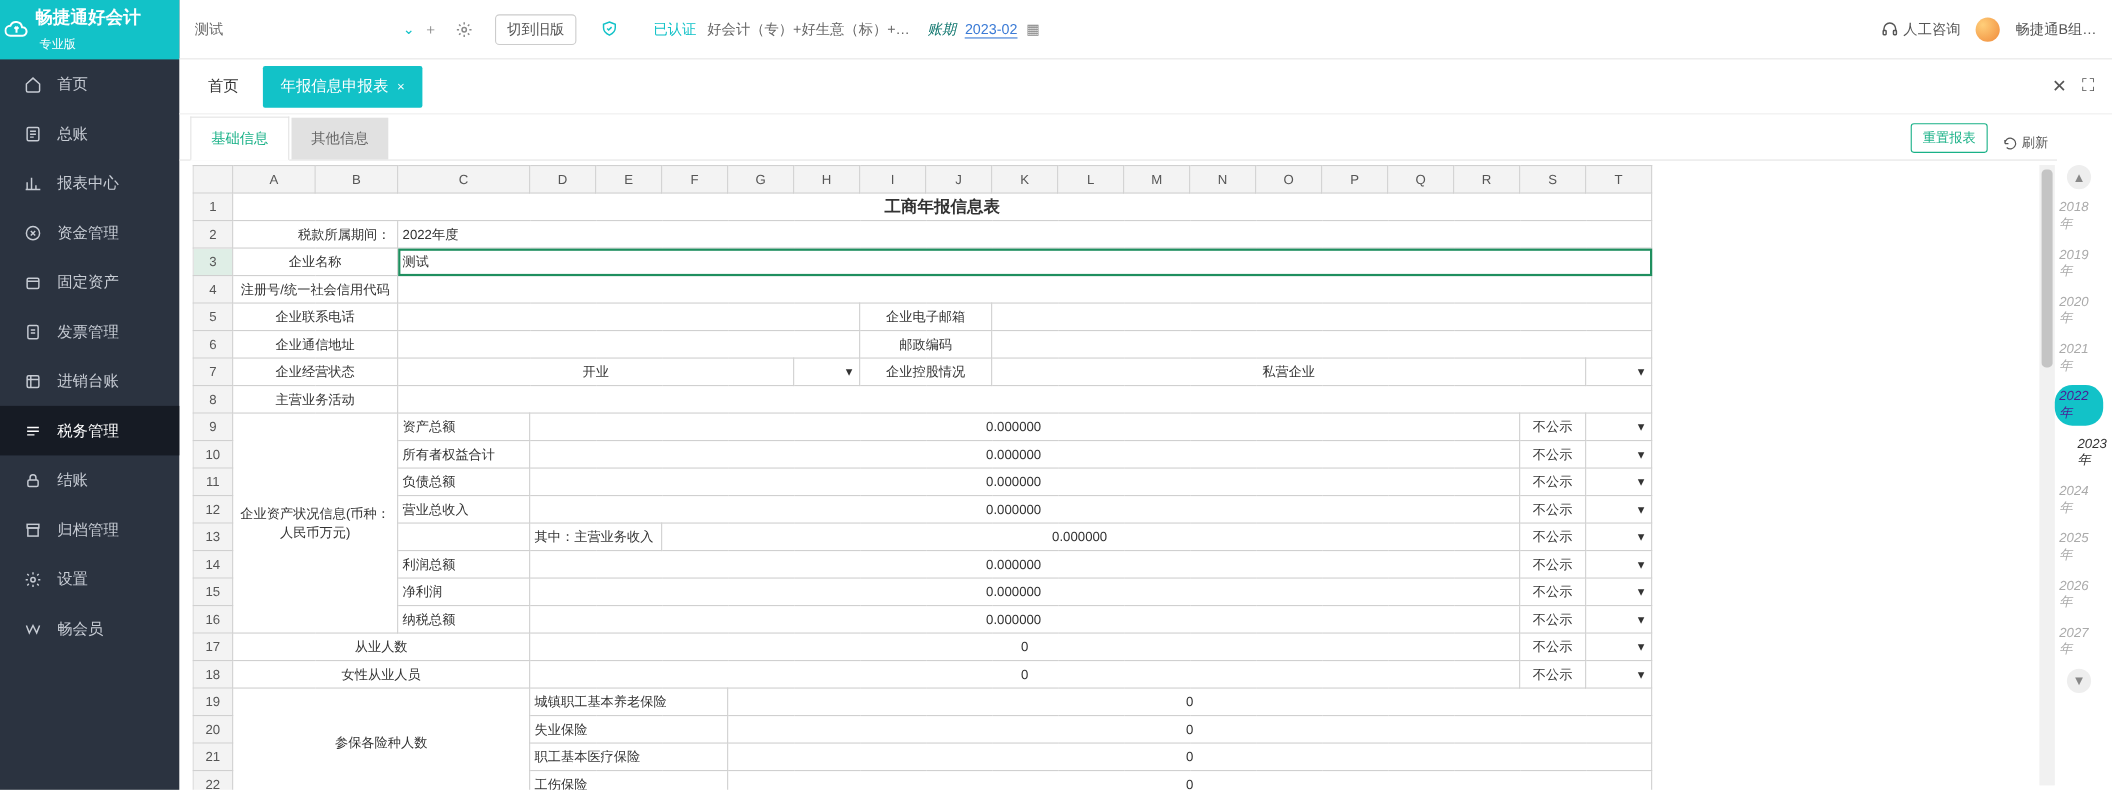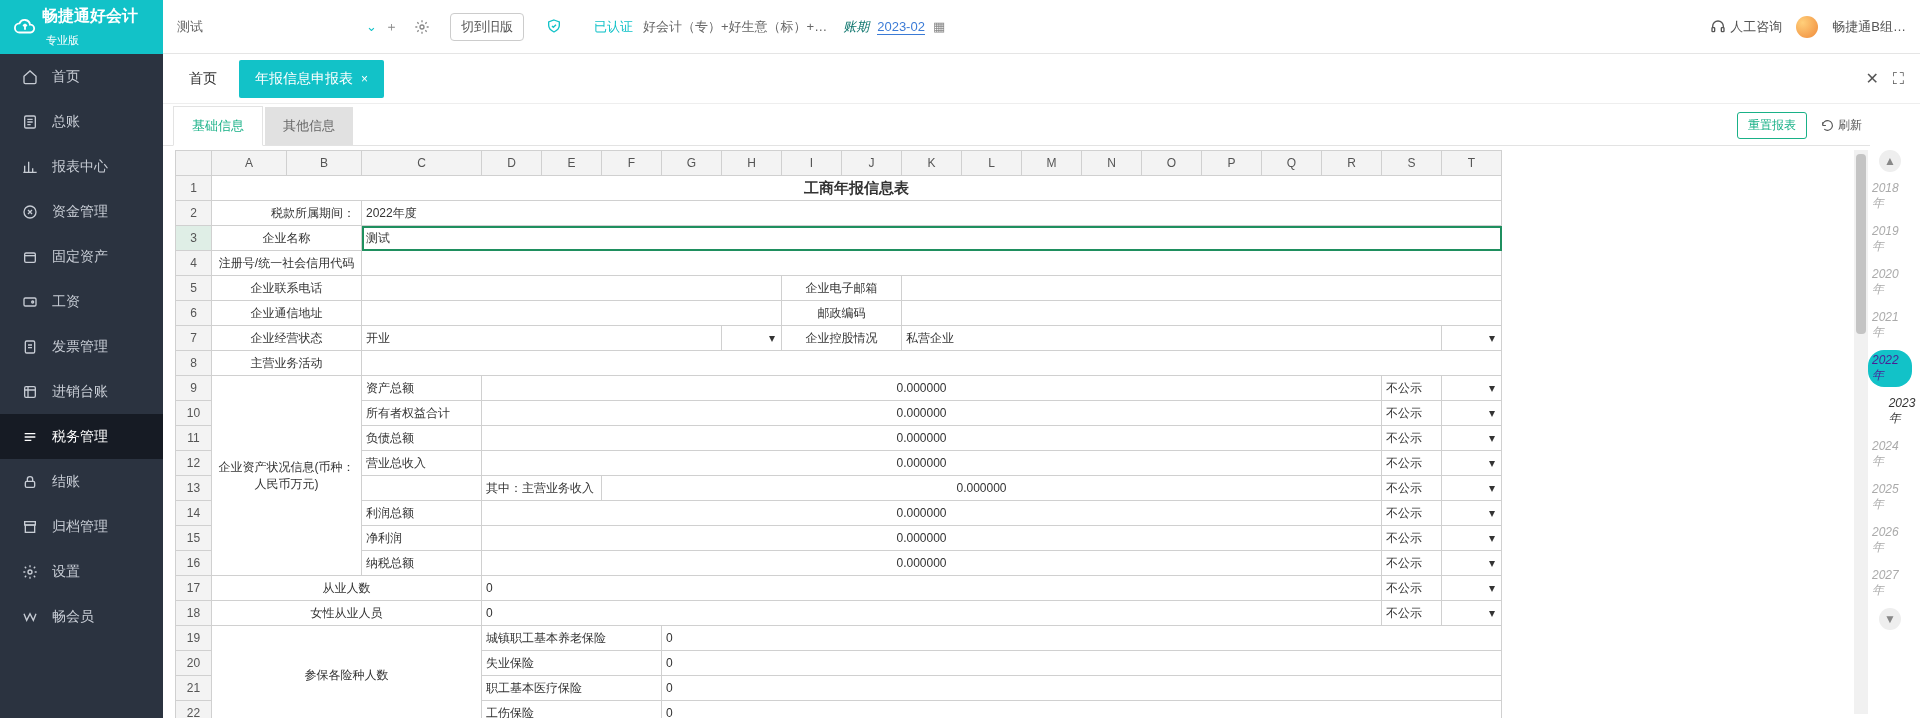--- a/index.html
+++ b/index.html
@@ -1,20 +1,20 @@
 <!DOCTYPE html>
 <html><head>
 <meta charset="utf-8">
 <style>
 * { margin: 0; padding: 0; box-sizing: border-box; font-family: "Microsoft YaHei", Arial, sans-serif; }
 html, body { width: 1920px; height: 718px; overflow: hidden; background: #fff; }
 
 
 .sidebar { position: absolute; left: 0; top: 0; width: 163px; height: 718px; background: #2b3340; color: #c7ccd4; }
-.logo-row { height: 54px; background: #12c2c8; display: flex; align-items: center; padding-left: 14px; color: #fff; font-size: 16px; font-weight: bold; }
+.logo-row { height: 54px; background: #12c2c8; display: flex; align-items: center; padding-left: 4px; color: #fff; font-size: 16px; font-weight: bold; }
 .logo-icon { width: 22px; height: 22px; margin-right: 6px; }
 .logo-sub { font-size: 11px; margin-left: 4px; margin-top: 6px; font-weight: normal; }
 .side-item { height: 45px; display: flex; align-items: center; padding-left: 22px; font-size: 14px; cursor: pointer; }
 .side-item svg { margin-right: 14px; flex: none; }
 .side-item.active { background: #161b24; color: #fff; }
 
 
 .topbar { position: absolute; left: 163px; top: 0; right: 0; height: 54px; border-bottom: 1px solid #e5e5e5; display: flex; align-items: center; padding: 0 14px; font-size: 13px; color: #555; }
 .topbar .company { width: 200px; color: #666; display: flex; align-items: center; }
 .topbar .chev { margin-left: auto; color: #12c2c8; }
@@ -33,35 +33,35 @@
 .pagetab.home { color: #333; }
 .pagetab.active { background: #12c2c8; color: #fff; border-radius: 2px; }
 .pagetab .x { margin-left: 8px; font-size: 12px; }
 .pagetabs .close-area { margin-left: auto; display: flex; align-items: center; gap: 14px; padding-right: 16px; color: #555; }
 
 
 .subrow { position: absolute; left: 163px; top: 104px; right: 50px; height: 42px; display: flex; align-items: flex-end; border-bottom: 1px solid #e3e3e3; }
 .subtab { padding: 10px 18px; font-size: 13px; color: #666; background: #efefef; margin-right: 2px; cursor: pointer; }
 .subtab.active { color: #19b187; background: #fff; border: 1px solid #e3e3e3; border-bottom: 1px solid #fff; position: relative; top: 1px; }
 .subtab:not(.active) { background: #e1e1e1; }
-.subrow .tools { margin-left: auto; display: flex; align-items: center; gap: 14px; padding-bottom: 6px; padding-right: 8px; }
+.subrow .tools { margin-left: auto; display: flex; align-items: flex-end; gap: 14px; padding-bottom: 6px; padding-right: 8px; }
 .btn-reset { border: 1px solid #19b187; color: #19b187; padding: 4px 10px; font-size: 12px; border-radius: 3px; cursor: pointer; }
 .btn-refresh { color: #555; font-size: 12px; cursor: pointer; display: flex; align-items: center; gap: 4px; }
 
 
 .sheetwrap { position: absolute; left: 175px; top: 150px; right: 60px; bottom: 0; overflow: hidden; }
 table.sheet { border-collapse: collapse; table-layout: fixed; font-size: 12px; color: #333; }
 .sheet th, .sheet td { border: 1px solid #d0d0d0; height: 25px; padding: 0 4px; overflow: hidden; white-space: nowrap; text-align: center; }
 .sheet th { background: #f3f3f3; font-weight: normal; color: #555; }
 .sheet .rowhdr { background: #f3f3f3; width: 36px; text-align: center; color: #555; }
 .sheet .corner { background: #f3f3f3; width: 36px; }
 .sheet td.lbl { background: #fff; }
 .sheet td.val { text-align: left; }
 .sheet td.num { text-align: center; padding-right: 24px; }
-.sheet td.sel { text-align: left; }
+.sheet td.sel { text-align: center; }
 .sheet td.dd { text-align: right; padding-right: 6px; color: #333; }
 .sheet td.title { font-size: 15px; font-weight: bold; text-align: center; }
 .sheet td.active { outline: 2px solid #1f8f5f; outline-offset: -2px; text-align: left; }
 .sheet td.rlabel { text-align: right; padding-right: 6px; }
 
 
 .yearrail { position: absolute; right: 8px; top: 150px; width: 44px; display: flex; flex-direction: column; align-items: center; gap: 6px; font-size: 12px; color: #aaa; }
 .yearrail .yarrow { width: 22px; height: 22px; border-radius: 50%; background: #eee; display: flex; align-items: center; justify-content: center; cursor: pointer; color: #888; }
 .yearrail .yr { padding: 3px 4px; border-radius: 10px; cursor: pointer; font-style: italic; }
 .yearrail .yr.on { background: #12c2c8; color: #4c1d95; border-radius: 16px; }
@@ -112,27 +112,20 @@
         <path d="M9 9l6 6M15 9l-6 6"></path>
       </svg>
       <span>资金管理</span>
     </div>
   <div class="side-item">
       <svg width="16" height="16" viewBox="0 0 24 24" fill="none" stroke="currentColor" stroke-width="2">
         <rect x="4" y="6" width="16" height="14" rx="2"></rect>
         <path d="M4 10h16"></path>
       </svg>
       <span>固定资产</span>
-    </div>
-  <div class="side-item">
-      <svg width="16" height="16" viewBox="0 0 24 24" fill="none" stroke="currentColor" stroke-width="2">
-        <rect x="3" y="6" width="18" height="12" rx="2"></rect>
-        <circle cx="16" cy="12" r="1.5"></circle>
-      </svg>
-      <span>工资</span>
     </div>
   <div class="side-item">
       <svg width="16" height="16" viewBox="0 0 24 24" fill="none" stroke="currentColor" stroke-width="2">
         <rect x="5" y="3" width="14" height="18" rx="2"></rect>
         <path d="M9 9h6M9 13h6"></path>
       </svg>
       <span>发票管理</span>
     </div>
   <div class="side-item">
       <svg width="16" height="16" viewBox="0 0 24 24" fill="none" stroke="currentColor" stroke-width="2">

